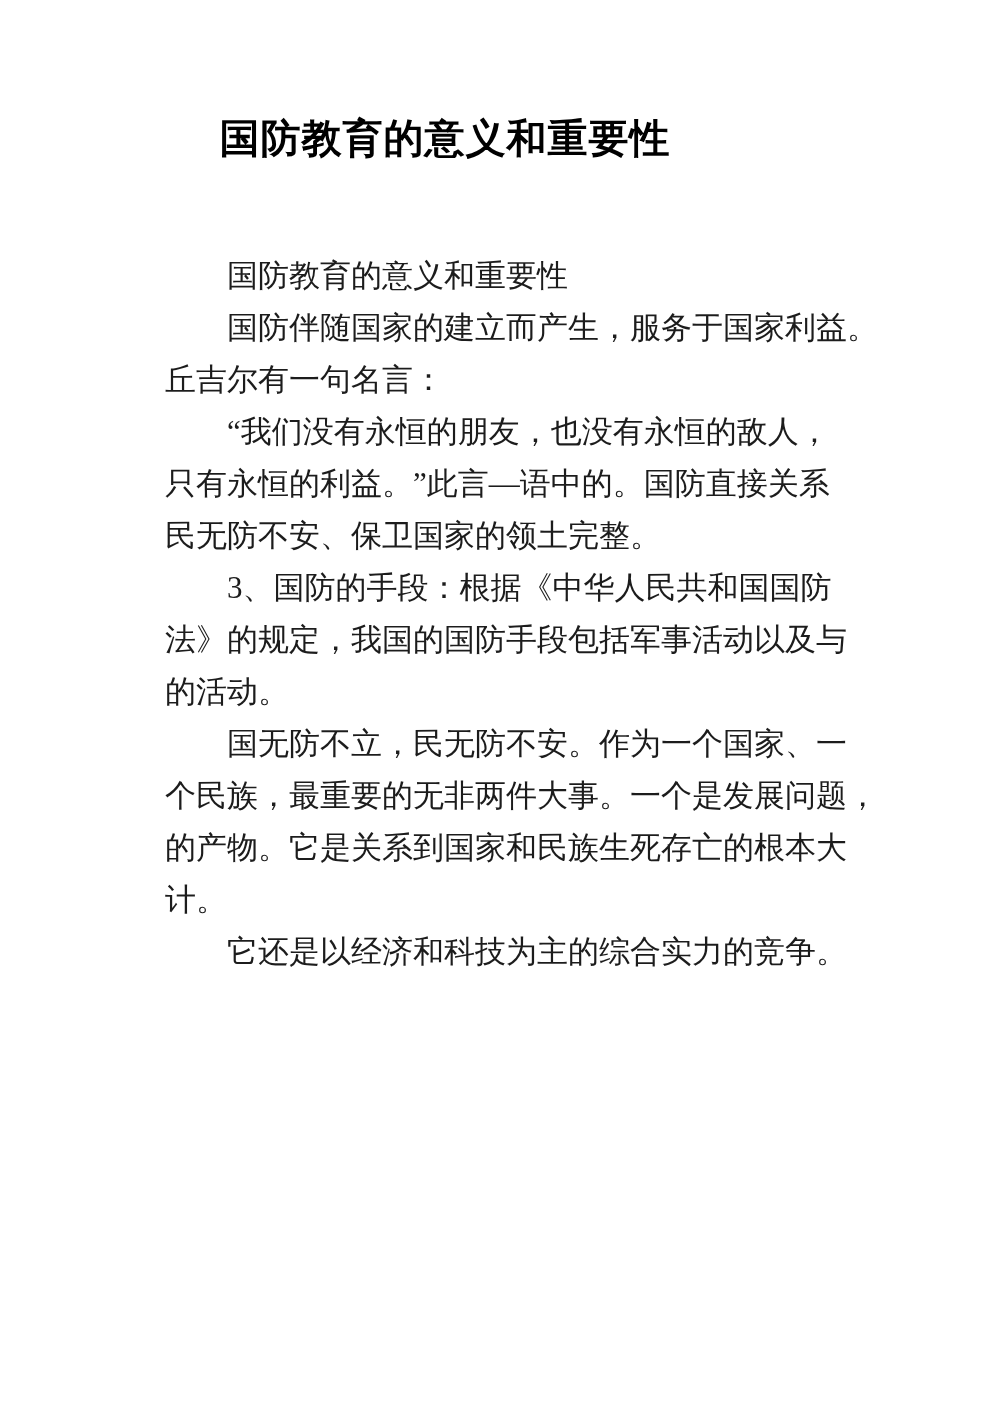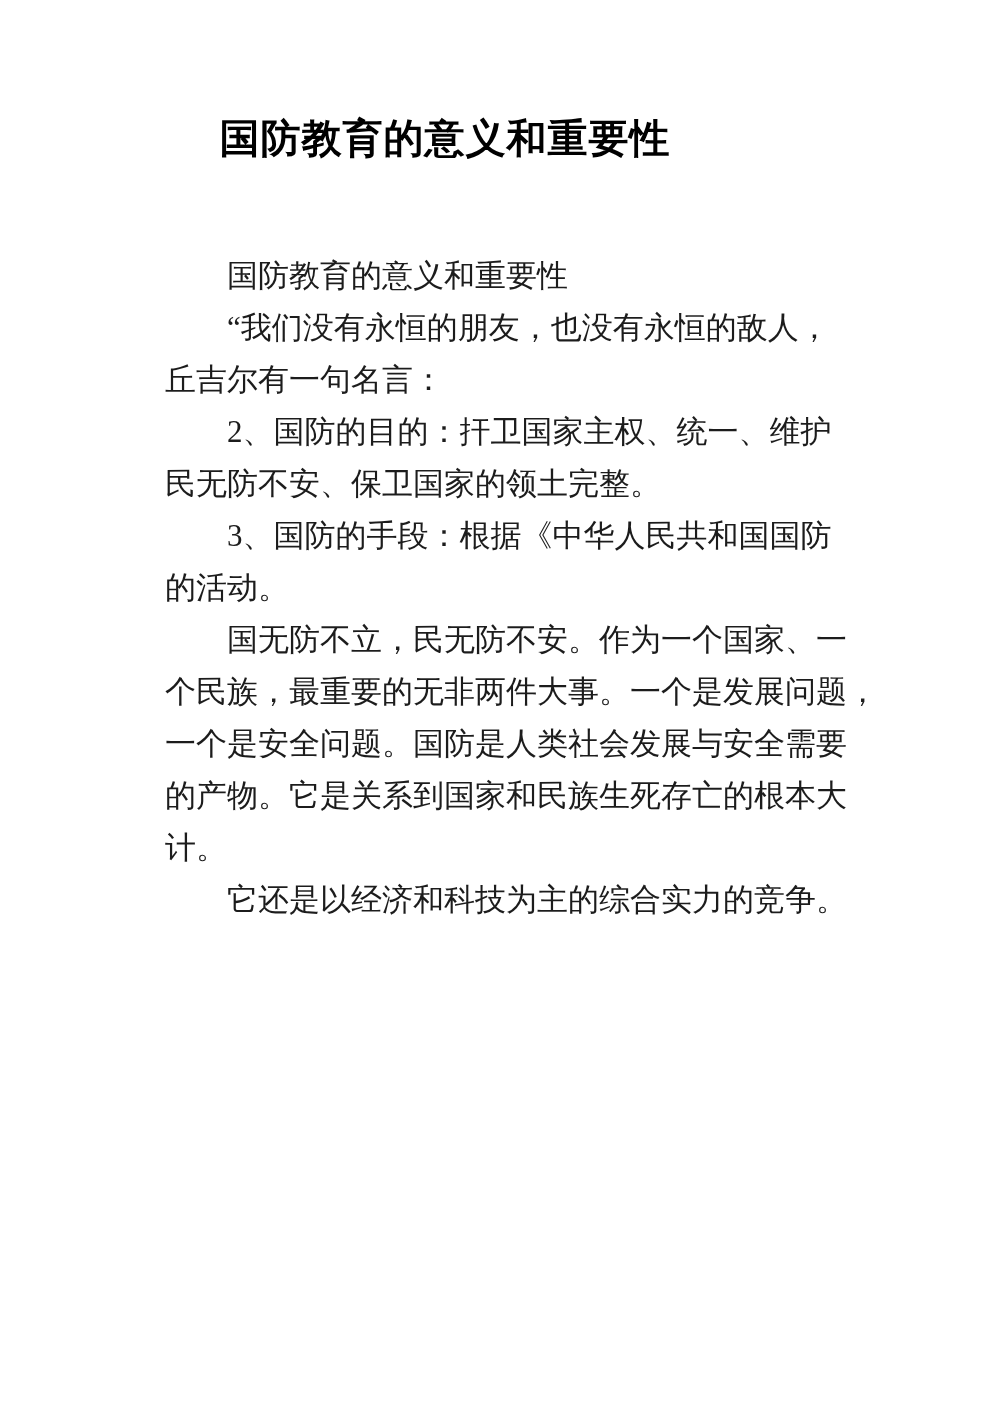--- a/index.html
+++ b/index.html
@@ -41,26 +41,27 @@
     padding-left: 62px; 
   }
 </style>
 </head>
 <body>
 
 <div class="page">
   <h1 class="doc-title">国防教育的意义和重要性</h1>
   <div class="doc-body">
       <div class="line indent">国防教育的意义和重要性</div>
+      <div class="line indent">国防伴随国家的建立而产生，服务于国家利益。</div>
+      <div class="line">丘吉尔有一句名言：</div>
       <div class="line indent">“我们没有永恒的朋友，也没有永恒的敌人，</div>
-      <div class="line">丘吉尔有一句名言：</div>
-      <div class="line indent">2、国防的目的：扞卫国家主权、统一、维护</div>
+      <div class="line">只有永恒的利益。”此言—语中的。国防直接关系</div>
       <div class="line">民无防不安、保卫国家的领土完整。</div>
       <div class="line indent">3、国防的手段：根据《中华人民共和国国防</div>
+      <div class="line">法》的规定，我国的国防手段包括军事活动以及与</div>
       <div class="line">的活动。</div>
       <div class="line indent">国无防不立，民无防不安。作为一个国家、一</div>
       <div class="line">个民族，最重要的无非两件大事。一个是发展问题，</div>
-      <div class="line">一个是安全问题。国防是人类社会发展与安全需要</div>
       <div class="line">的产物。它是关系到国家和民族生死存亡的根本大</div>
       <div class="line">计。</div>
       <div class="line indent">它还是以经济和科技为主的综合实力的竞争。</div>
     </div>
 </div>
 
 </body></html>

